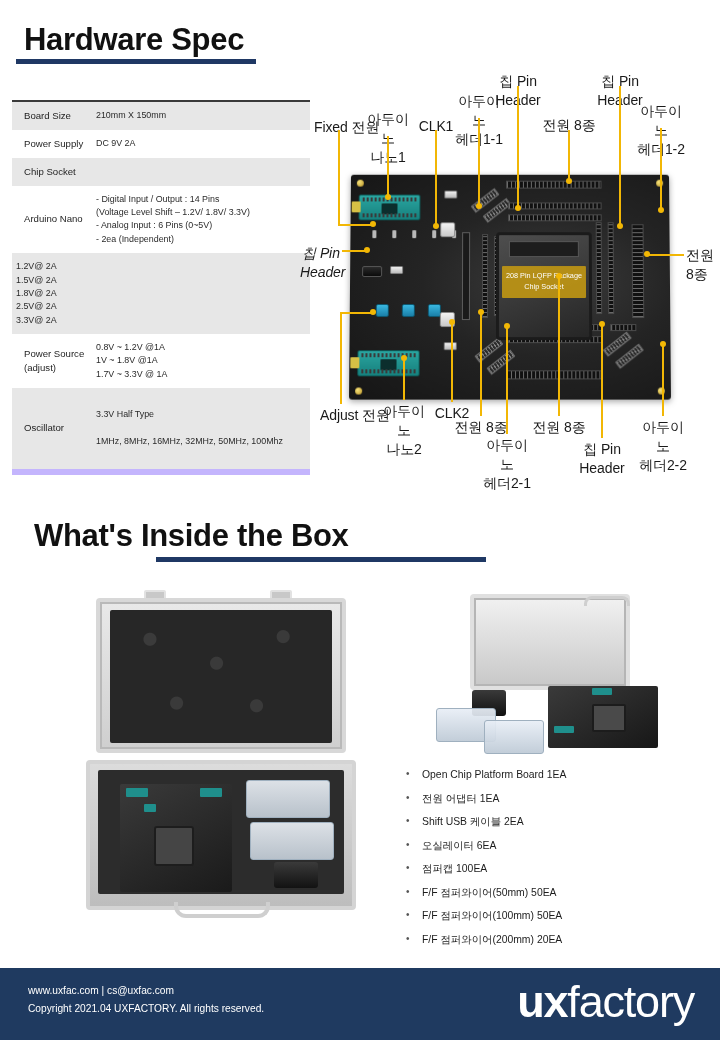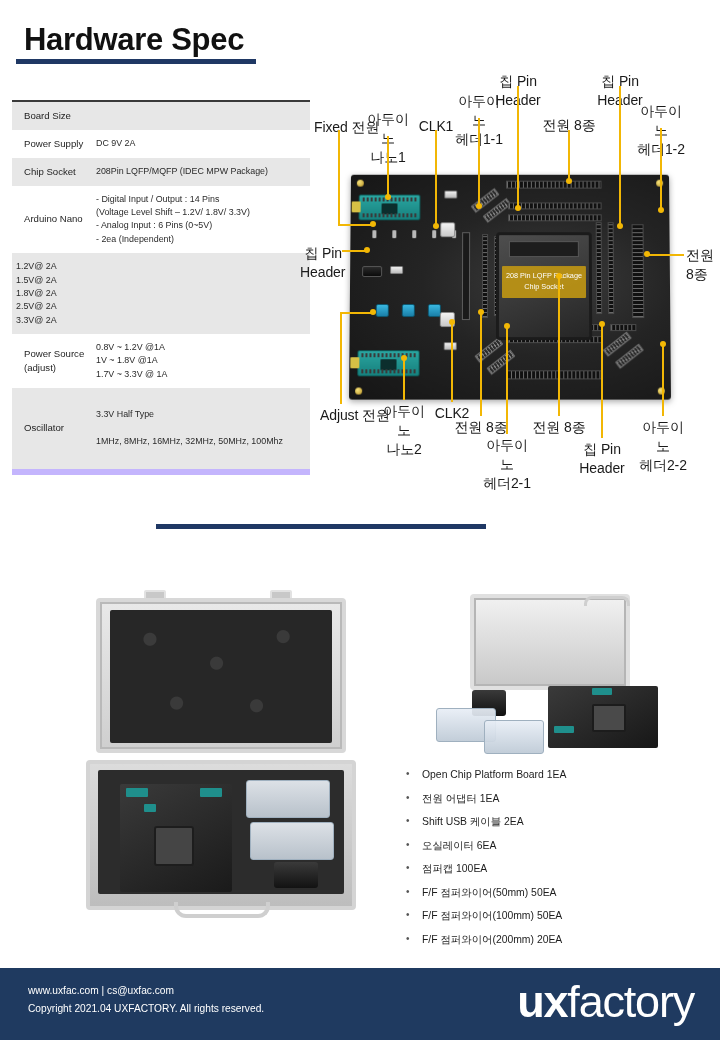--- a/index.html
+++ b/index.html
@@ -122,21 +122,21 @@
 
   
   .callout-line { position:absolute; background:#f2b705; }
   .callout-dot  { position:absolute; width:6px; height:6px; border-radius:50%;
                   background:#f2b705; }
   .callout-txt  {
     position:absolute; font-size:14px; color:#1a1a1a;
     line-height:1.35; white-space:pre-line; letter-spacing:-0.1px;
   }
   .callout-txt.c { text-align:center; }
-  .callout-txt.r { text-align:right; }
+  .callout-txt.r { text-align:center;font-style:italic; }
 
   
   #case-open {
     position:absolute; left:72px; top:588px; width:298px; height:345px;
     background:#ffffff;
   }
   .case-lid {
     position:absolute; left:24px; top:10px; width:250px; height:155px;
     background:linear-gradient(180deg,#e9e9e9,#cfcfcf);
     border:4px solid #d8d8d8; border-radius:4px;
@@ -241,30 +241,30 @@
 
 <div class="section-head" id="head-hw">
   <div class="section-title">Hardware Spec</div>
   <div class="title-rule"></div>
 </div>
 
 <div id="spec-table">
   <div class="row shade">
     <div class="cell-k">Board
 Size</div>
+    <div class="cell-v">210mm X 150mm</div>
   </div>
   <div class="row plain">
     <div class="cell-k">Power
 Supply</div>
     <div class="cell-v">DC 9V 2A</div>
   </div>
   <div class="row shade">
     <div class="cell-k">Chip
 Socket</div>
-    <div class="cell-v">208Pin LQFP/MQFP (IDEC MPW Package)</div>
   </div>
   <div class="row plain">
     <div class="cell-k">Arduino
 Nano</div>
     <div class="cell-v">- Digital Input / Output : 14 Pins
   (Voltage Level Shift – 1.2V/ 1.8V/ 3.3V)
 - Analog Input : 6 Pins (0~5V)
 - 2ea (Independent)</div>
   </div>
   <div class="row shade">
@@ -432,20 +432,21 @@
   <div class="callout-line" style="left:287px; top:260px; width:2px; height:114px;"></div>
   <div class="callout-dot" style="left:285px; top:257px;"></div>
 
   <div class="callout-txt c" style="left:322px; top:354px; width:54px;">아두이노
 헤더2-2</div>
   <div class="callout-line" style="left:348px; top:280px; width:2px; height:72px;"></div>
   <div class="callout-dot" style="left:346px; top:277px;"></div>
 </div>
 
 <div class="section-head" id="head-box">
+  <div class="section-title">What's Inside the Box</div>
   <div class="title-rule"></div>
 </div>
 
 <div id="case-open">
   <div class="latch" style="left:72px; top:2px;"></div>
   <div class="latch" style="left:198px; top:2px;"></div>
   <div class="case-lid">
     <div class="case-foam"></div>
   </div>
   <div class="case-base">

